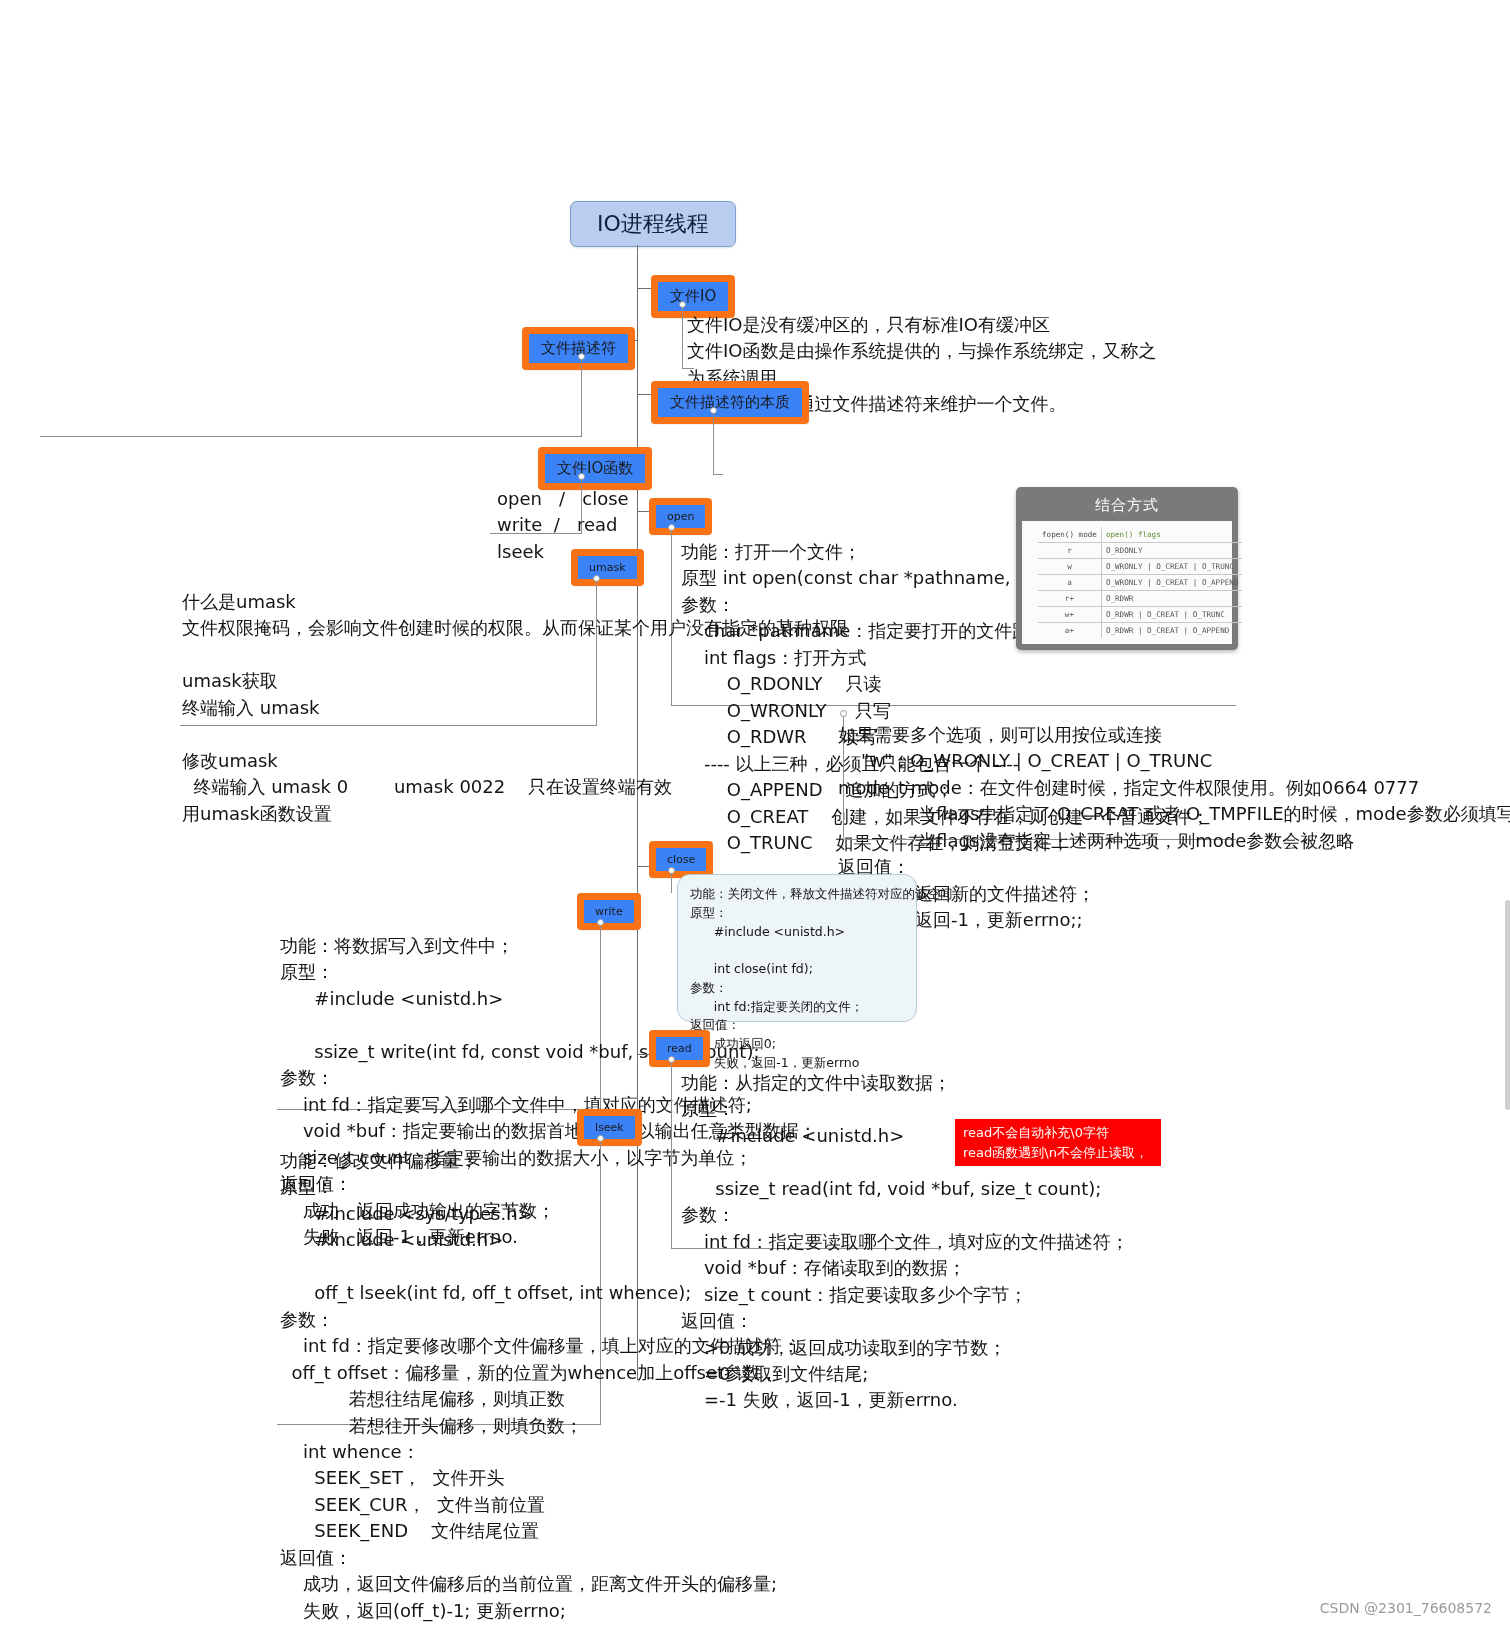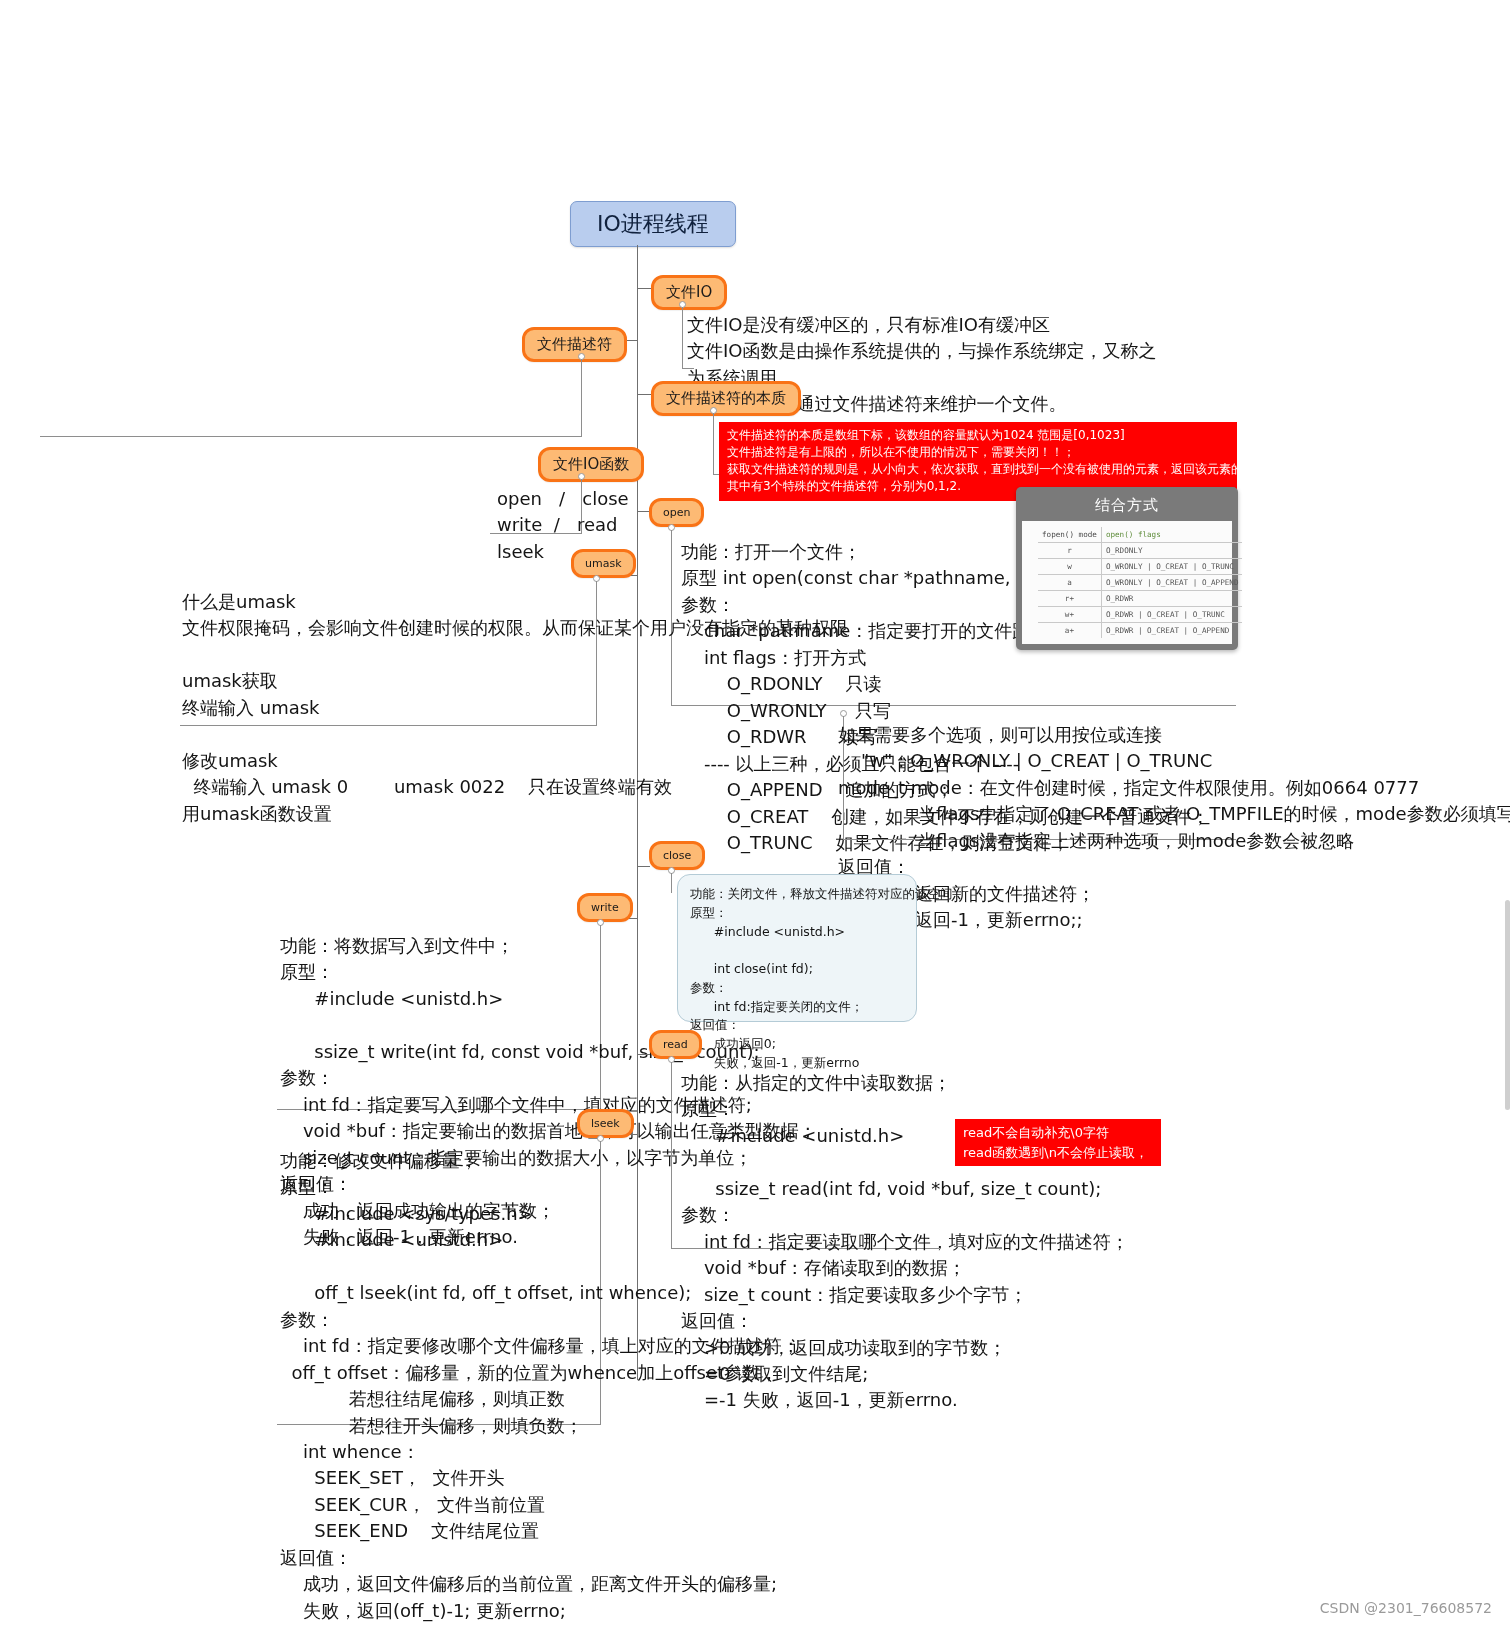--- a/index.html
+++ b/index.html
@@ -11,23 +11,23 @@
   #canvas {
     position: relative;
     width: 1510px;
     height: 1630px;
     background: #ffffff;
     overflow: hidden;
   }
   
   .node {
     position: absolute;
-    background: #fdba74;
-    border: 3px solid #f97316;
-    border-radius: 12px;
+    background: #3b82f6;
+    border: 7px solid #f97316;
+    border-radius: 4px;
     color: #1a1a1a;
     font-size: 15px;
     line-height: 1;
     padding: 7px 12px;
     white-space: nowrap;
     box-shadow: 0 1px 1px rgba(0,0,0,.06);
   }
   .node.root {
     background: #b9cdee;
     border: 1px solid #7e9dd0;
@@ -185,24 +185,20 @@
   <div class="ln-v" style="left:581px; top:359px; height:78px;"></div>
   <div class="ln-h" style="left:40px; top:436px; width:541px;"></div>
 
   <div class="ln-h dark" style="left:637px; top:394px; width:15px;"></div>
   <div class="node" style="left:651px; top:381px;">
     <span>文件描述符的本质</span>
   </div>
   <div class="knob" style="left:710px; top:407px;"></div>
   <div class="ln-v" style="left:713px; top:413px; height:62px;"></div>
   <div class="ln-h" style="left:713px; top:474px; width:10px;"></div>
-  <div class="redbox" style="left:719px; top:422px; width:518px;">文件描述符的本质是数组下标，该数组的容量默认为1024 范围是[0,1023]
-文件描述符是有上限的，所以在不使用的情况下，需要关闭！！；
-获取文件描述符的规则是，从小向大，依次获取，直到找到一个没有被使用的元素，返回该元素的下标；
-其中有3个特殊的文件描述符，分别为0,1,2.</div>
 
   <div class="ln-h dark" style="left:625px; top:472px; width:12px;"></div>
   <div class="node" style="left:538px; top:447px;">
     <span>文件IO函数</span>
   </div>
   <div class="knob" style="left:578px; top:473px;"></div>
   <div class="ln-v" style="left:581px; top:479px; height:55px;"></div>
   <div class="ln-h" style="left:490px; top:533px; width:91px;"></div>
   <div class="txt" style="left:497px; top:486px;">open   /   close
 write  /   read

